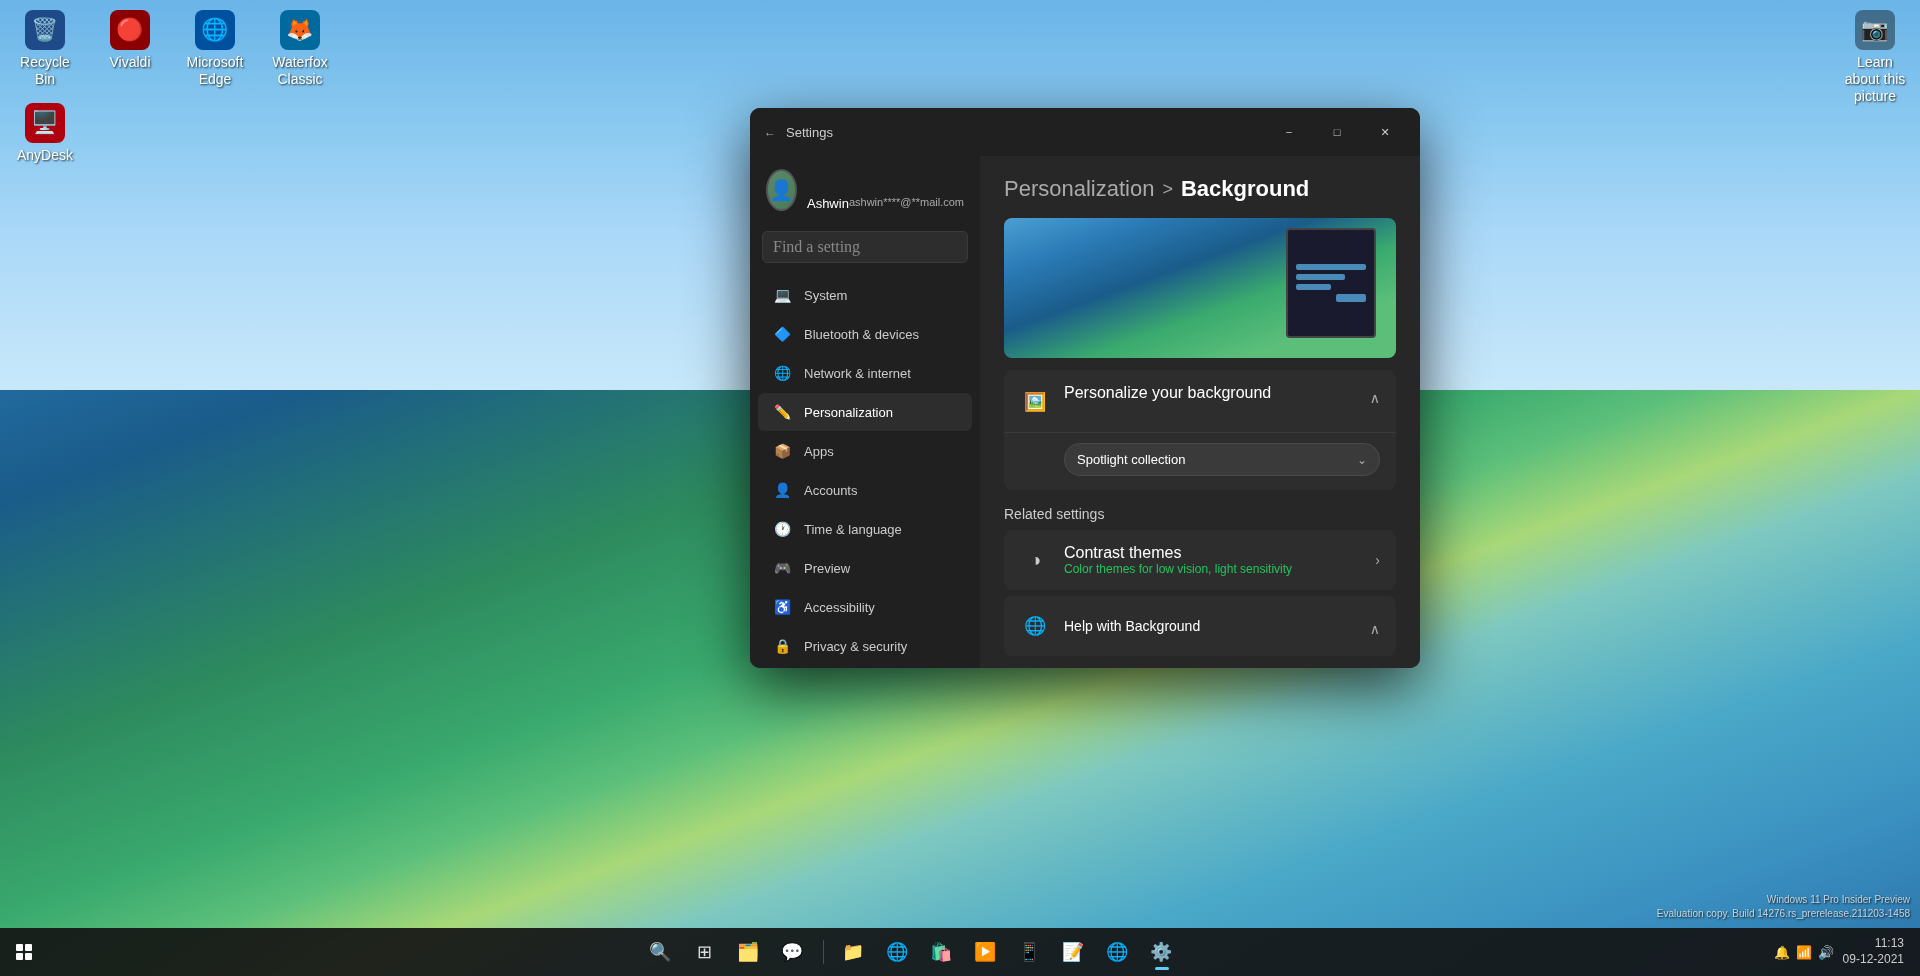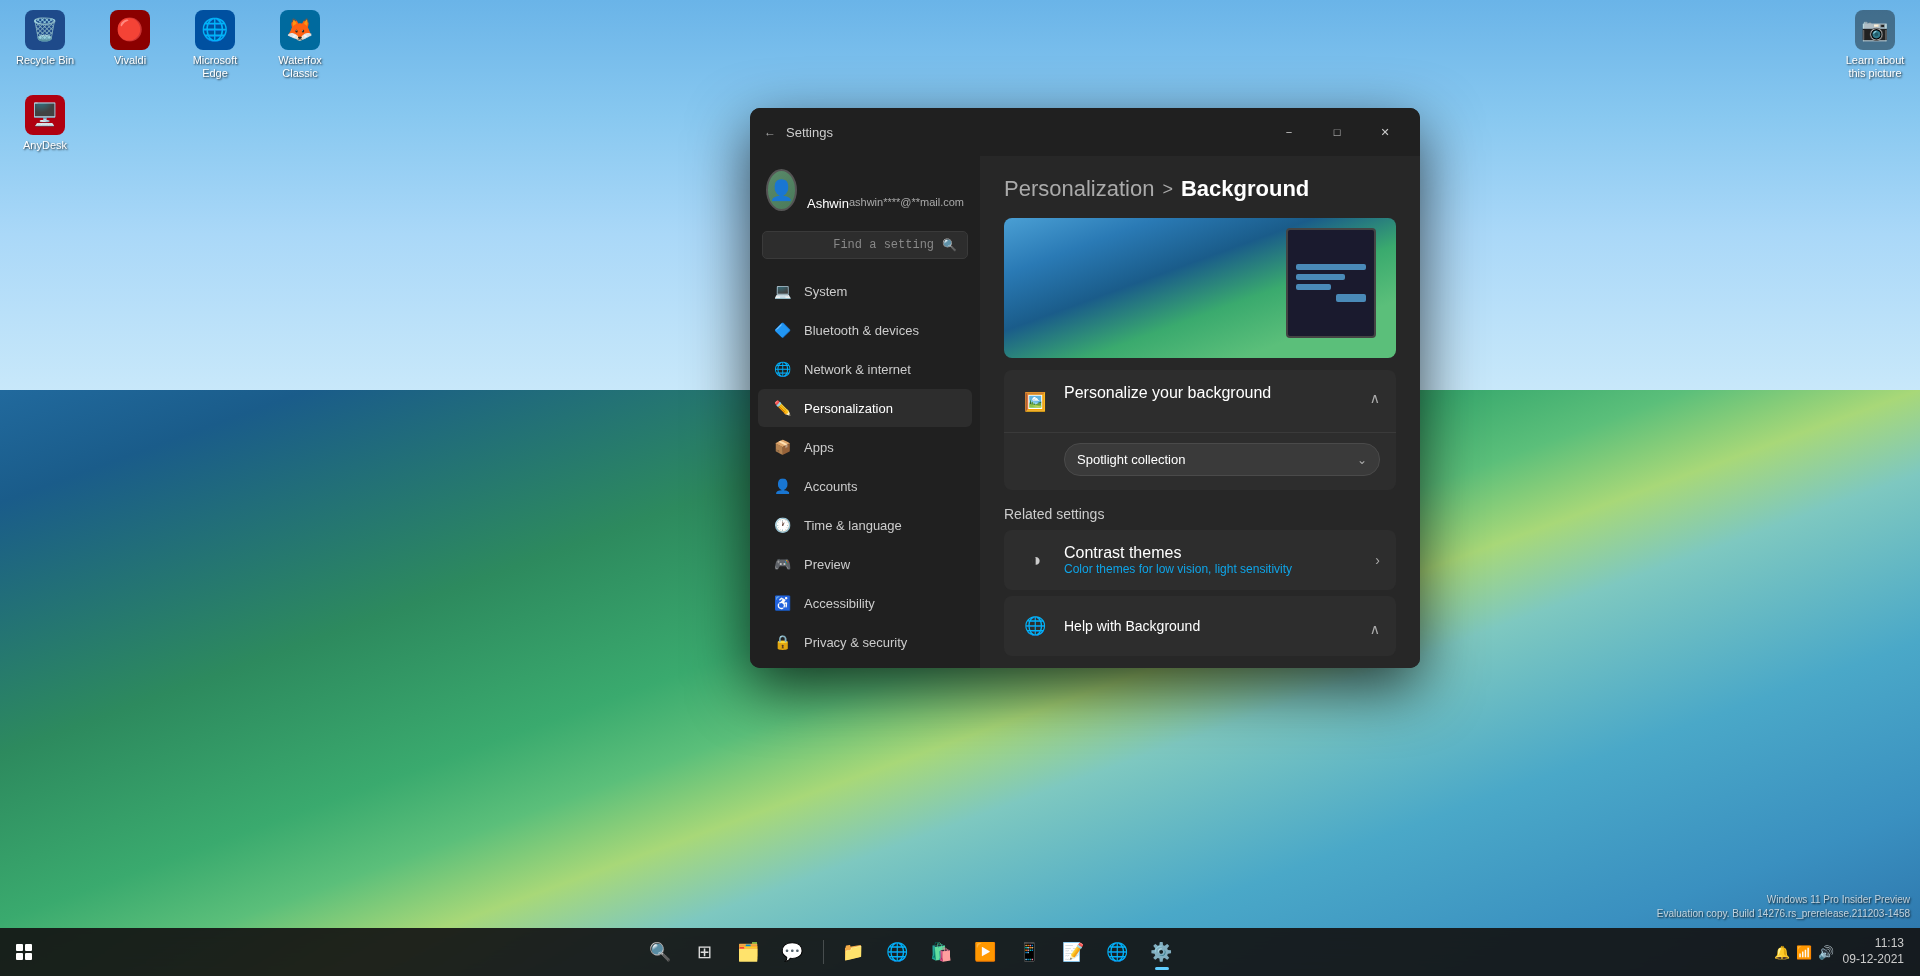--- a/index.html
+++ b/index.html
@@ -58,21 +58,21 @@
       height: 40px;
       border-radius: 8px;
       display: flex;
       align-items: center;
       justify-content: center;
       font-size: 22px;
     }
 
     .desktop-icon .icon-label {
       color: white;
-      font-size: 11px;
+      font-size: 14px;
       text-align: center;
       text-shadow: 1px 1px 2px rgba(0,0,0,0.8);
       line-height: 1.2;
     }
 
     
     .top-right-icon {
       position: absolute;
       top: 10px;
       right: 10px;
@@ -209,24 +209,23 @@
       border-radius: 5px;
       padding: 6px 10px;
       gap: 8px;
     }
 
     .search-box input {
       background: transparent;
       border: none;
       outline: none;
       color: #ccc;
-      font-size: 12px;
+      font-size: 16px;
       flex: 1;
-      font-family: Liberation Mono, monospace;
-      text-align: right;
+      font-family: Liberation Serif, serif;
     }
 
     .search-box input::placeholder { color: #888; }
 
     .search-icon-span { color: #888; font-size: 12px; }
 
     .nav-items {
       flex: 1;
       overflow-y: auto;
       padding: 4px 0;
@@ -448,21 +447,21 @@
     }
 
     .setting-row-text { }
 
     .setting-row-title {
       color: #fff;
       font-size: 16px;
     }
 
     .setting-row-desc {
-      color: #0ea5e9;
+      color: #22c55e;
       font-size: 12px;
     }
 
     .setting-row-chevron {
       color: #aaa;
       font-size: 14px;
     }
 
     
     .help-card {

